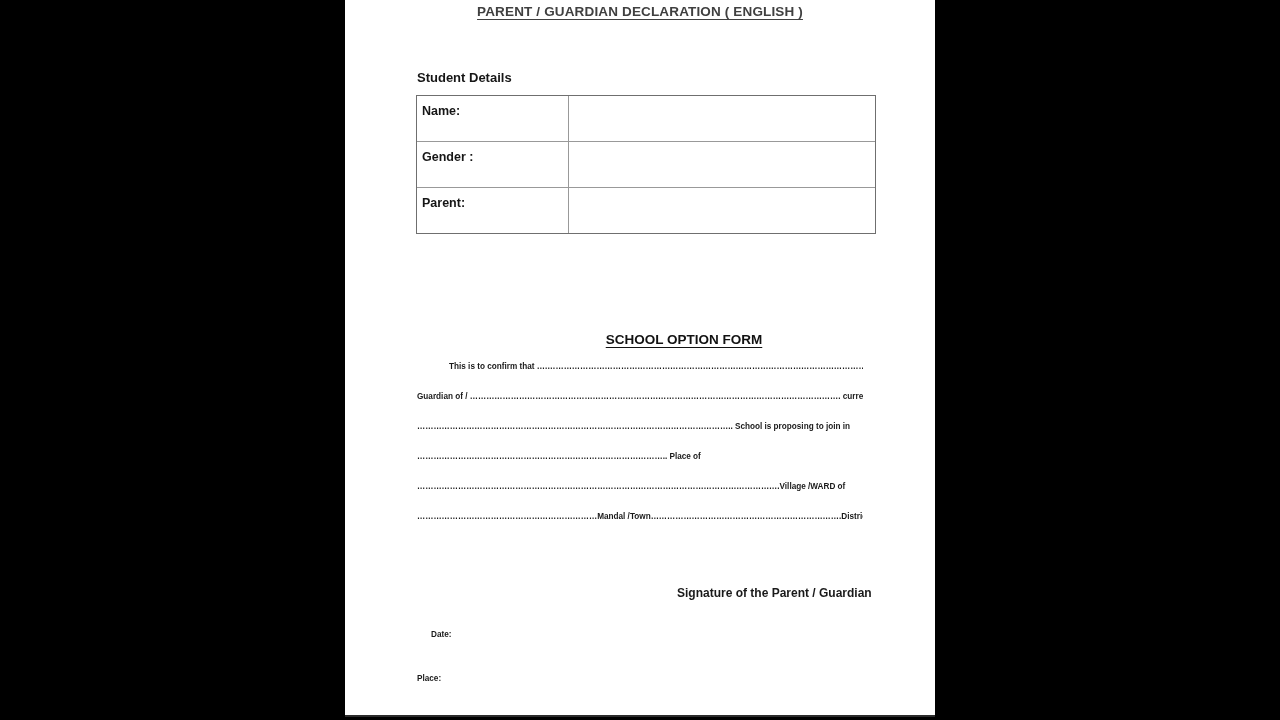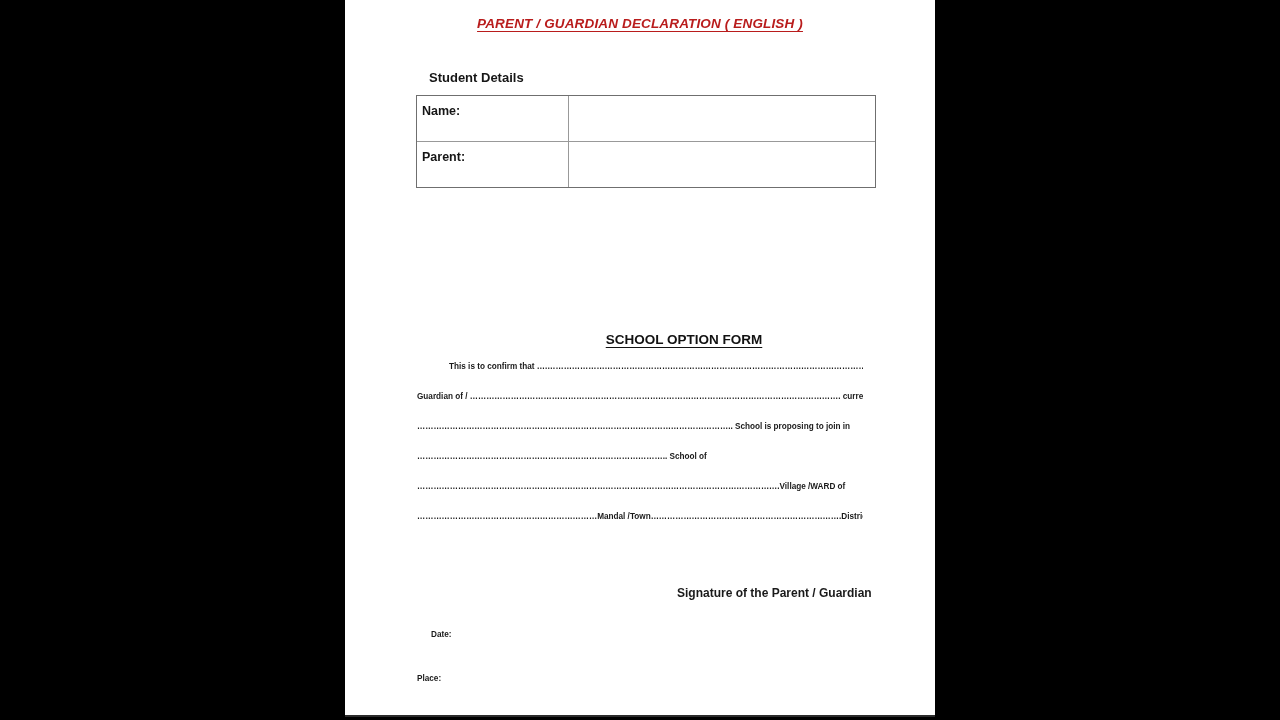--- a/index.html
+++ b/index.html
@@ -30,42 +30,40 @@
     height: 717px;
     background: #ffffff;
     border-bottom: 2px solid #2b2b2b;
     box-sizing: border-box;
     overflow: hidden;
   }
 
   .doc-title {
     position: absolute;
     left: 0;
-    top: 16px;
+    top: 4px;
     width: 590px;
     text-align: center;
     font-size: 13.5px;
     font-weight: bold;
-    color: #b91c1c;
+    color: #404040;
     letter-spacing: 0.15px;
-    font-style: italic;
   }
   .doc-title span.underlined {
     text-decoration: underline;
     text-underline-offset: 3px;
   }
 
   .section-heading {
     position: absolute;
     left: 72px;
     top: 70px;
     font-size: 13px;
     font-weight: bold;
     color: #161616;
-    margin-left: 12px;
   }
 
   
   table.student-table {
     position: absolute;
     left: 71px;
     top: 95px;
     width: 447px;
     border-collapse: collapse;
     table-layout: fixed;
@@ -159,35 +157,39 @@
     </div>
 
     <div class="section-heading">Student Details</div>
 
     <table class="student-table">
       <tbody>
         <tr class="r1">
           <td class="label-cell">Name:</td>
           <td class="value-cell"></td>
         </tr>
+        <tr class="r2">
+          <td class="label-cell">Gender :</td>
+          <td class="value-cell"></td>
+        </tr>
         <tr class="r3">
           <td class="label-cell">Parent:</td>
           <td class="value-cell"></td>
         </tr>
       </tbody>
     </table>
 
     <div class="form-title">
       <span class="underlined">SCHOOL OPTION FORM</span>
     </div>
 
     <div class="body-line indent l1">This is to confirm that   ….……………………………………………………………………………………………………….Son of/ Daughter of /</div>
     <div class="body-line l2">Guardian of / ……………………………………………………………………………………………………………………….  currently studying in ….class</div>
     <div class="body-line l3">…………………………………………………………………………………………………….. School is proposing to join in</div>
-    <div class="body-line l4">……………………………………………………………………………….. School of</div>
+    <div class="body-line l4">……………………………………………………………………………….. Place of</div>
     <div class="body-line l5">…………………………………………………………………………………………………………………….Village /WARD of</div>
     <div class="body-line l6">…………………………………………………………Mandal /Town…………………………………………………………….District. The School</div>
 
     <div class="sig-line">Signature of the Parent / Guardian</div>
 
     <div class="footer-field f-date">Date:</div>
     <div class="footer-field f-place">Place:</div>
 
   </div>
 </div>

